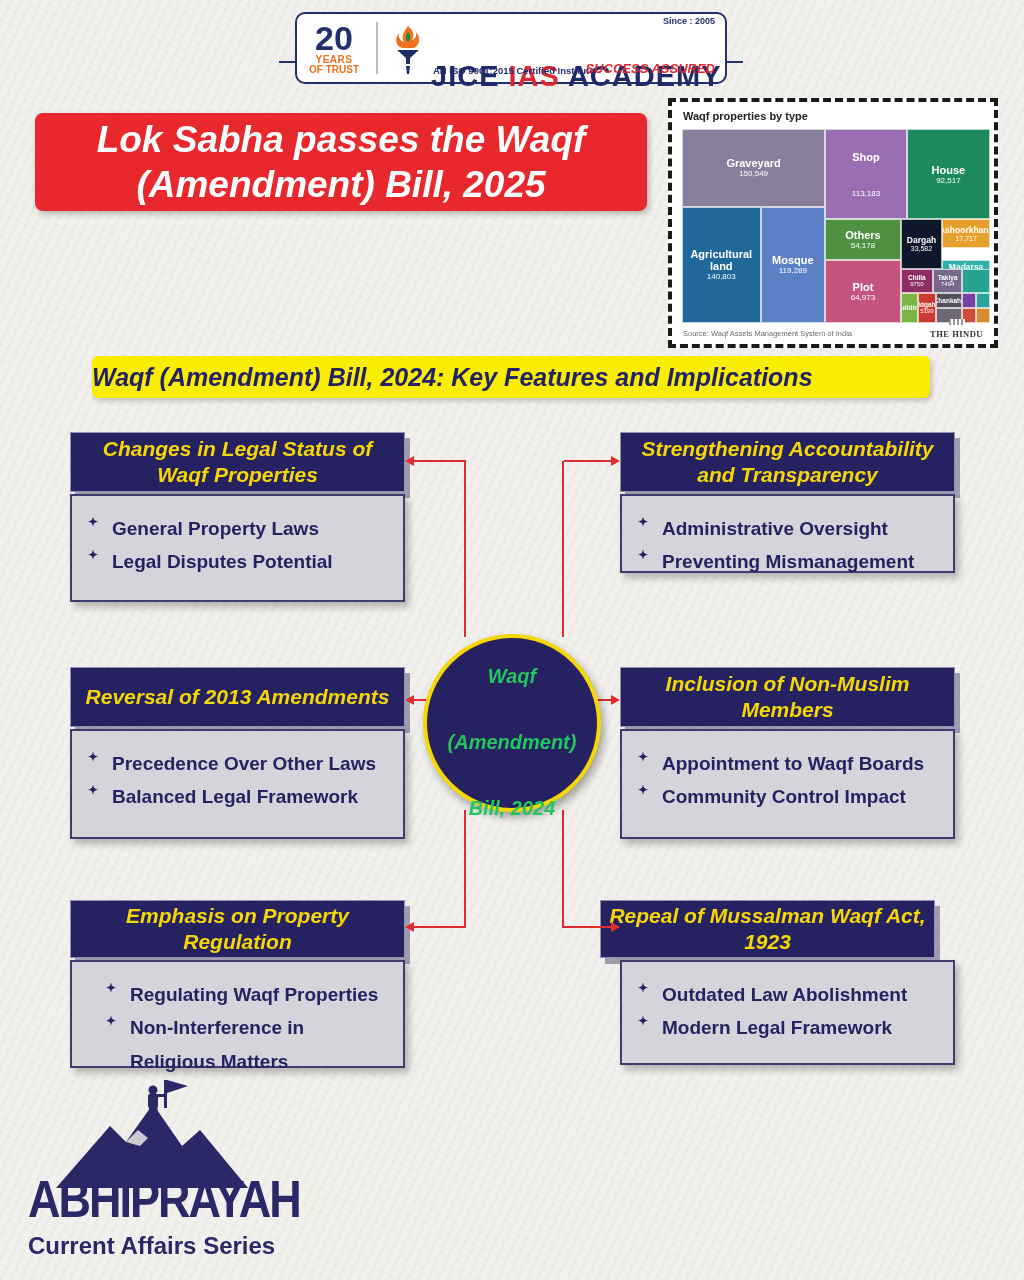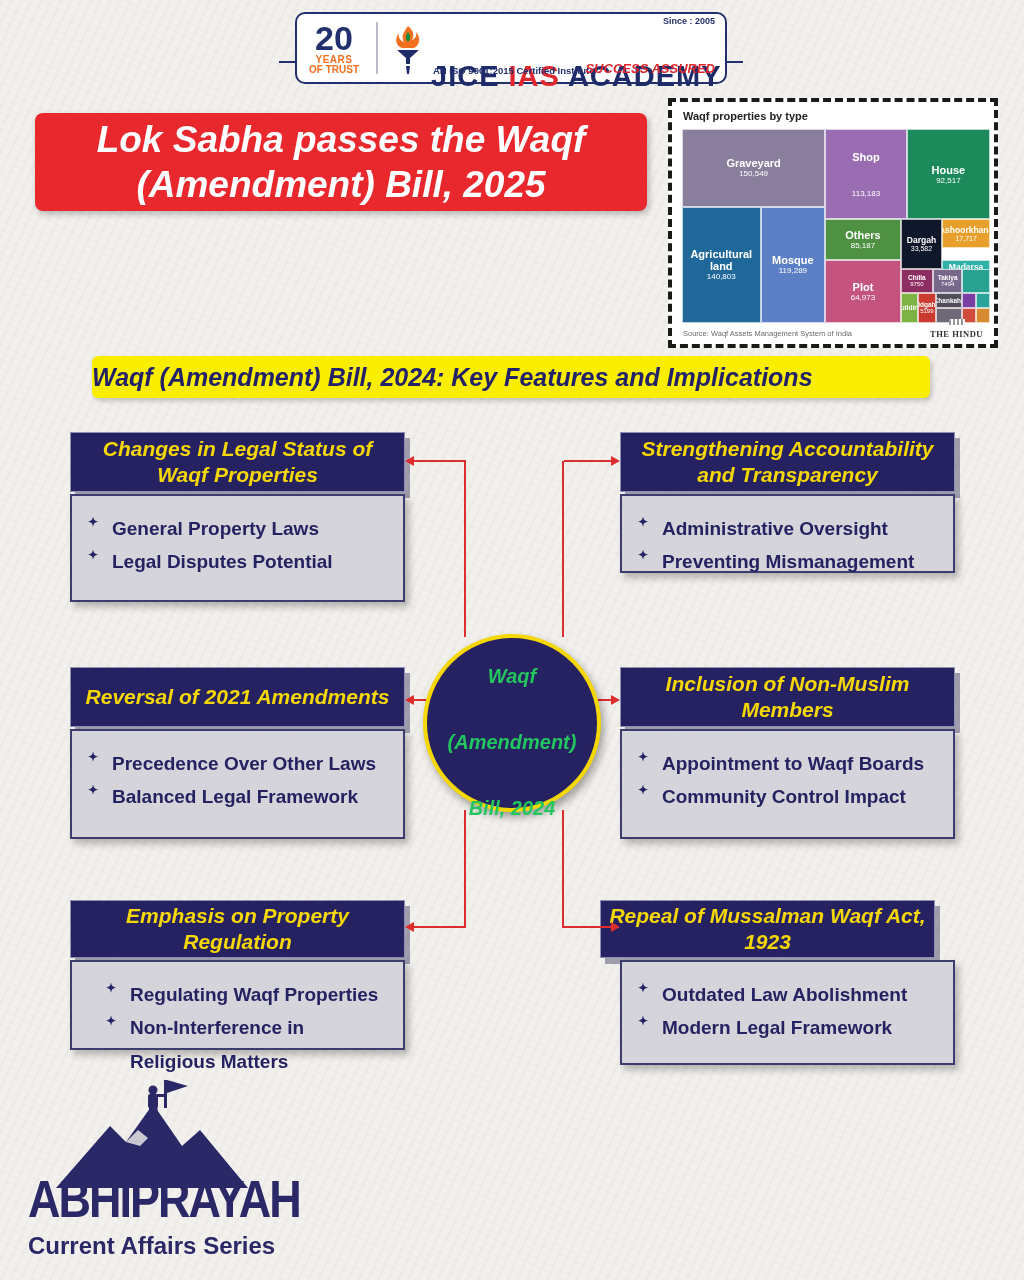--- a/index.html
+++ b/index.html
@@ -163,21 +163,21 @@
         <div class="tm-node tm-lg" style="left: 46.5%; top: 0%; width: 26.5%; height: 46.5%; background: rgb(154, 109, 179); gap: 26px;">
           <div class="tm-label">Shop</div>
           <div class="tm-value">113,183</div>
         </div>
         <div class="tm-node tm-lg" style="left: 73%; top: 0%; width: 27%; height: 46.5%; background: rgb(29, 138, 91);">
           <div class="tm-label">House</div>
           <div class="tm-value">92,517</div>
         </div>
         <div class="tm-node tm-lg" style="left: 46.5%; top: 46.5%; width: 24.5%; height: 21%; background: rgb(79, 145, 67);">
           <div class="tm-label">Others</div>
-          <div class="tm-value">85,187</div>
+          <div class="tm-value">54,178</div>
         </div>
         <div class="tm-node tm-lg" style="left: 46.5%; top: 67.5%; width: 24.5%; height: 32.5%; background: rgb(196, 83, 125);">
           <div class="tm-label">Plot</div>
           <div class="tm-value">64,973</div>
         </div>
         <div class="tm-node tm-md" style="left: 71%; top: 46.5%; width: 13.5%; height: 25.5%; background: #0f172a; align-items: center;">
           <div class="tm-label">Dargah</div>
           <div class="tm-value">33,582</div>
         </div>
         <div class="tm-node tm-md" style="left: 84.5%; top: 46.5%; width: 15.5%; height: 15%; background: rgb(230, 160, 43);">
@@ -238,21 +238,21 @@
     <div class="txt">Strengthening Accountability and Transparency</div>
   </div>
   <div class="fbox-body" style="left:620px; top:494px; height:79px;">
     <ul>
       <li>Administrative Oversight</li>
       <li>Preventing Mismanagement</li>
     </ul>
   </div>
 
   <div class="fbox-head" style="left:70px; top:667px; height:60px;">
-    <div class="txt">Reversal of 2021 Amendments</div>
+    <div class="txt">Reversal of 2013 Amendments</div>
   </div>
   <div class="fbox-body" style="left:70px; top:729px; height:110px;">
     <ul>
       <li>Precedence Over Other Laws</li>
       <li>Balanced Legal Framework</li>
     </ul>
   </div>
 
   <div class="fbox-head" style="left:620px; top:667px; height:60px;">
     <div class="txt">Inclusion of Non-Muslim Members</div>
@@ -260,21 +260,21 @@
   <div class="fbox-body" style="left:620px; top:729px; height:110px;">
     <ul>
       <li>Appointment to Waqf Boards</li>
       <li>Community Control Impact</li>
     </ul>
   </div>
 
   <div class="fbox-head" style="left:70px; top:900px; height:58px;">
     <div class="txt">Emphasis on Property Regulation</div>
   </div>
-  <div class="fbox-body" style="left:70px; top:960px; height:90px;padding-left:32px;">
+  <div class="fbox-body" style="left:70px; top:960px; height:108px;padding-left:32px;">
     <ul>
       <li>Regulating Waqf Properties</li>
       <li>Non-Interference in Religious Matters</li>
     </ul>
   </div>
 
   <div class="fbox-head" style="left:600px; top:900px; height:58px;">
     <div class="txt">Repeal of Mussalman Waqf Act, 1923</div>
   </div>
   <div class="fbox-body" style="left:620px; top:960px; height:105px;">

